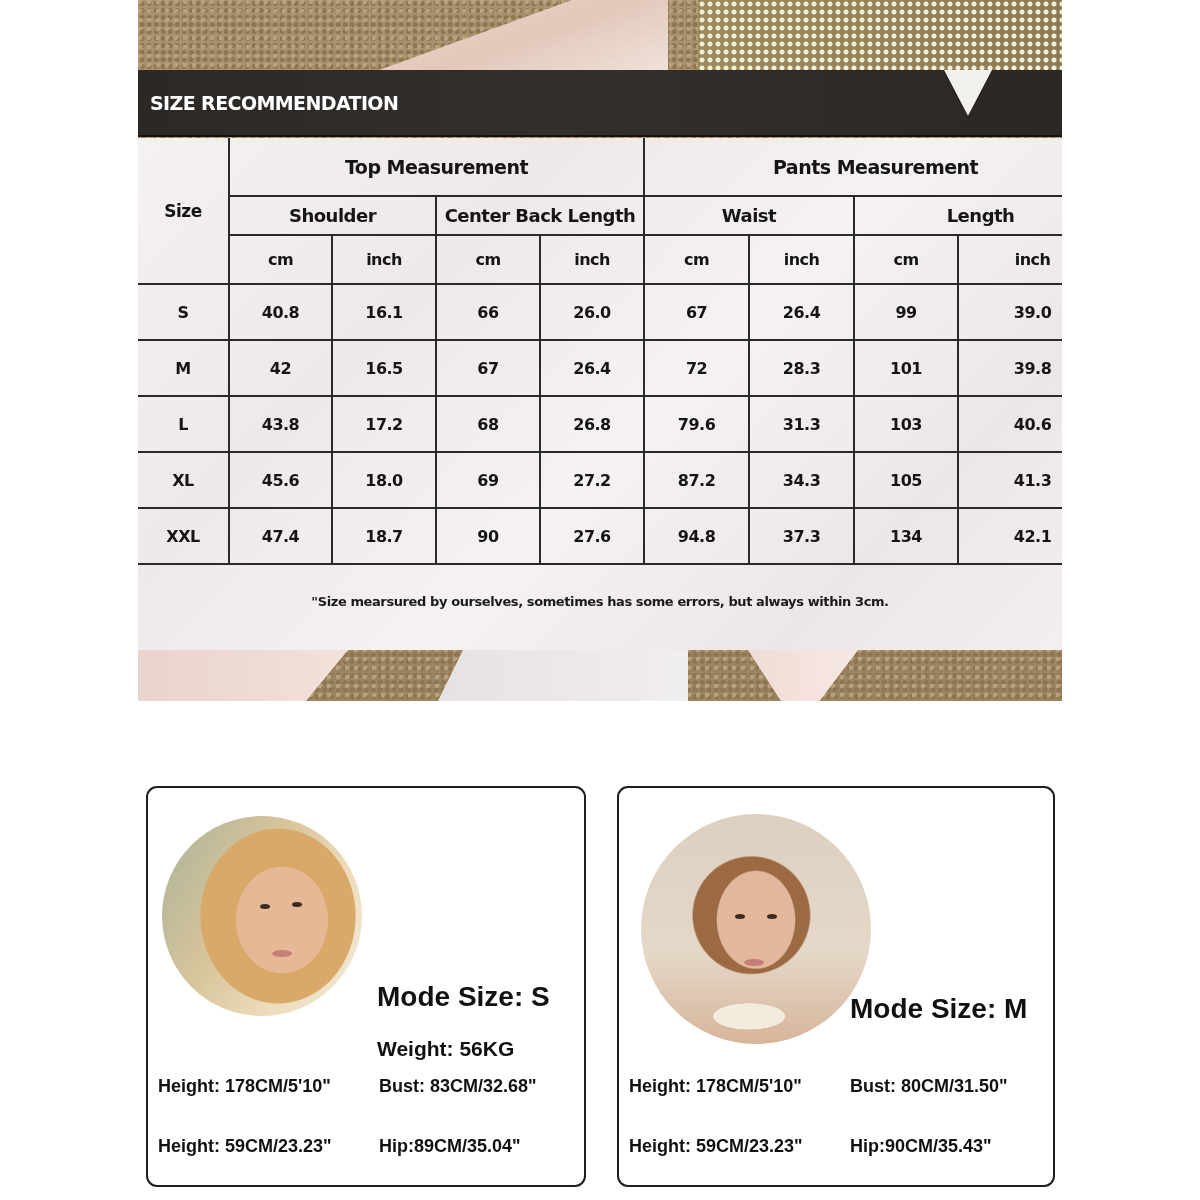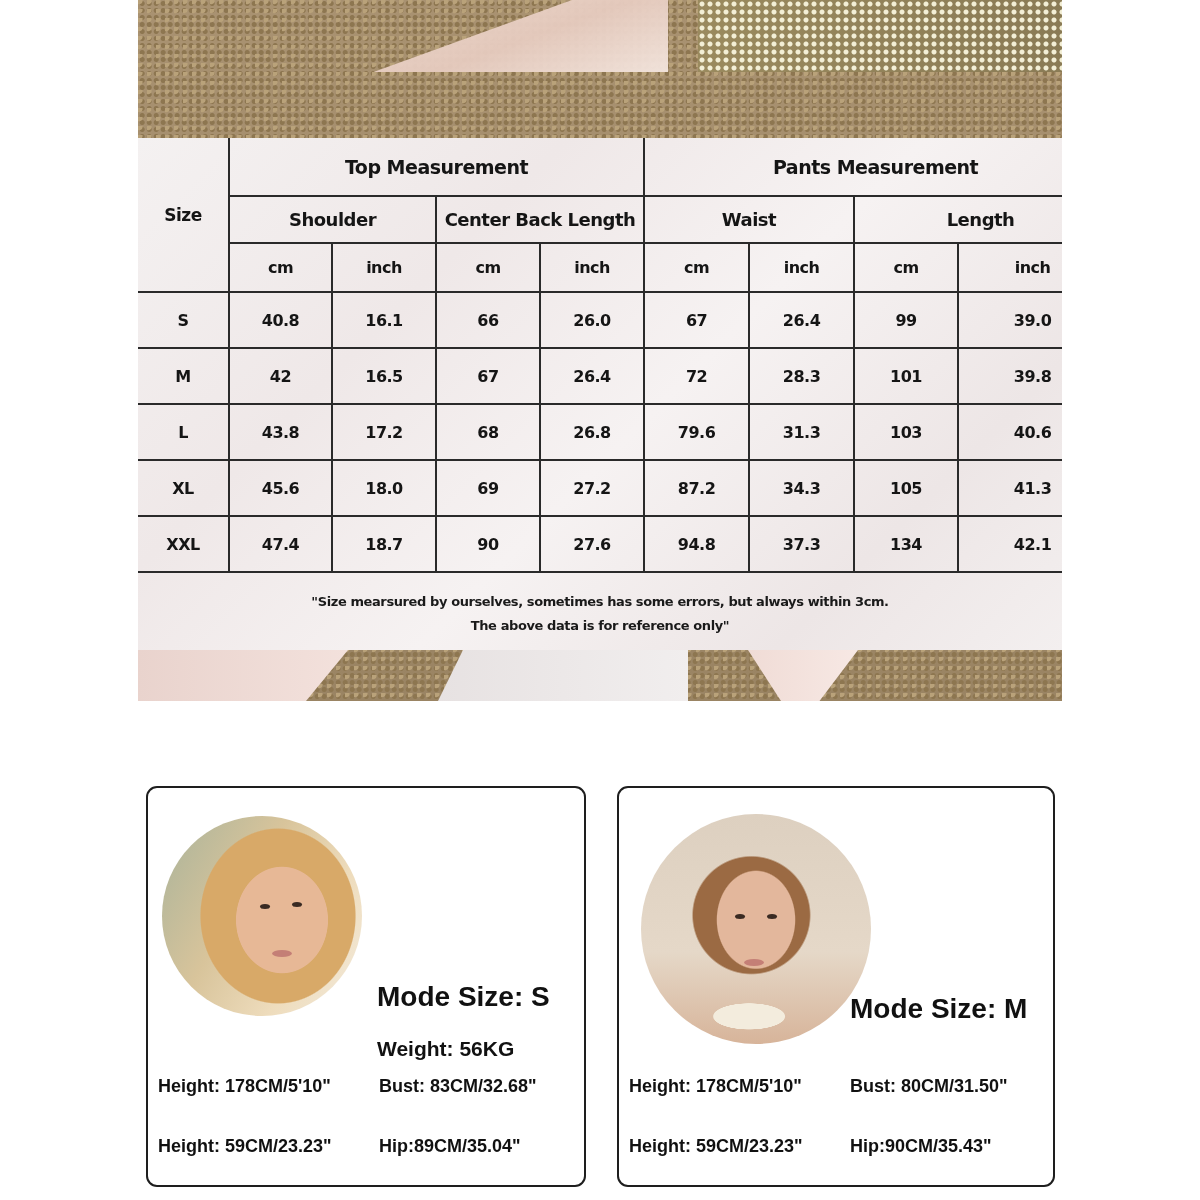--- a/index.html
+++ b/index.html
@@ -70,21 +70,21 @@
     font-family: "DejaVu Sans", sans-serif; font-size: 17px; letter-spacing: -0.5px;
   }
   .size-table td, .size-table th {
     border: 2px solid #2a2a2a; text-align: center; vertical-align: middle;
     color: #151515; font-weight: bold;
   }
   .size-table tr:first-child th { border-top: none; margin-left: 12px; }
   .size-table th:first-child, .size-table td:first-child { border-left: none; }
   .size-table th:last-child, .size-table td:last-child { border-right: none; padding-left: 44px; }
   .size-table .h1 { height: 58px; font-size: 19px; }
-  .size-table .h2 { height: 47px; font-size: 18px; }
+  .size-table .h2 { height: 39px; font-size: 18px; }
   .size-table .h3 { height: 49px; font-size: 16px; font-weight: bold; }
   .size-table .row td { height: 56px; font-size: 16px; }
 
   .note {
     position: absolute; left: 0; top: 437px; width: 924px; height: 75px;
     text-align: center; font-family: "DejaVu Sans", sans-serif; font-weight: bold;
     font-size: 13px; letter-spacing: -0.4px; color: #1a1a1a; line-height: 24px; padding-top: 15px;
   }
 
   
@@ -142,20 +142,24 @@
 </head>
 <body>
 
 <div class="chart-panel">
   <div class="photo-flowers"></div>
   <div class="photo-cloth-top"></div>
   <div class="photo-cloth-bottom-1"></div>
   <div class="photo-cloth-bottom-2"></div>
   <div class="photo-cloth-bottom-3"></div>
 
+  <div class="banner">
+    <span class="banner-title">SIZE RECOMMENDATION</span>
+    <span class="banner-triangle"></span>
+  </div>
 
   <div class="table-wrap">
     <table class="size-table">
       <colgroup>
         <col style="width:91px">
           <col style="width:103px">
           <col style="width:104px">
         <col style="width:104px">
           <col style="width:104px">
           <col style="width:105px">
@@ -239,21 +243,20 @@
         <td>94.8</td>
         <td>37.3</td>
         <td>134</td>
         <td>42.1</td>
       </tr>
     </tbody>
       </table>
 
     <div class="note">
       <div>"Size mearsured by ourselves, sometimes has some errors, but always within 3cm.</div>
-      <div>The above data is for reference only"</div>
     </div>
   </div>
 </div>
 
 <div class="card card-1">
   <div class="avatar">
     <span class="avatar-face-eye" style="left:98px;top:88px"></span>
     <span class="avatar-face-eye" style="left:130px;top:86px"></span>
     <span class="avatar-mouth" style="left:110px;top:134px"></span>
   </div>

